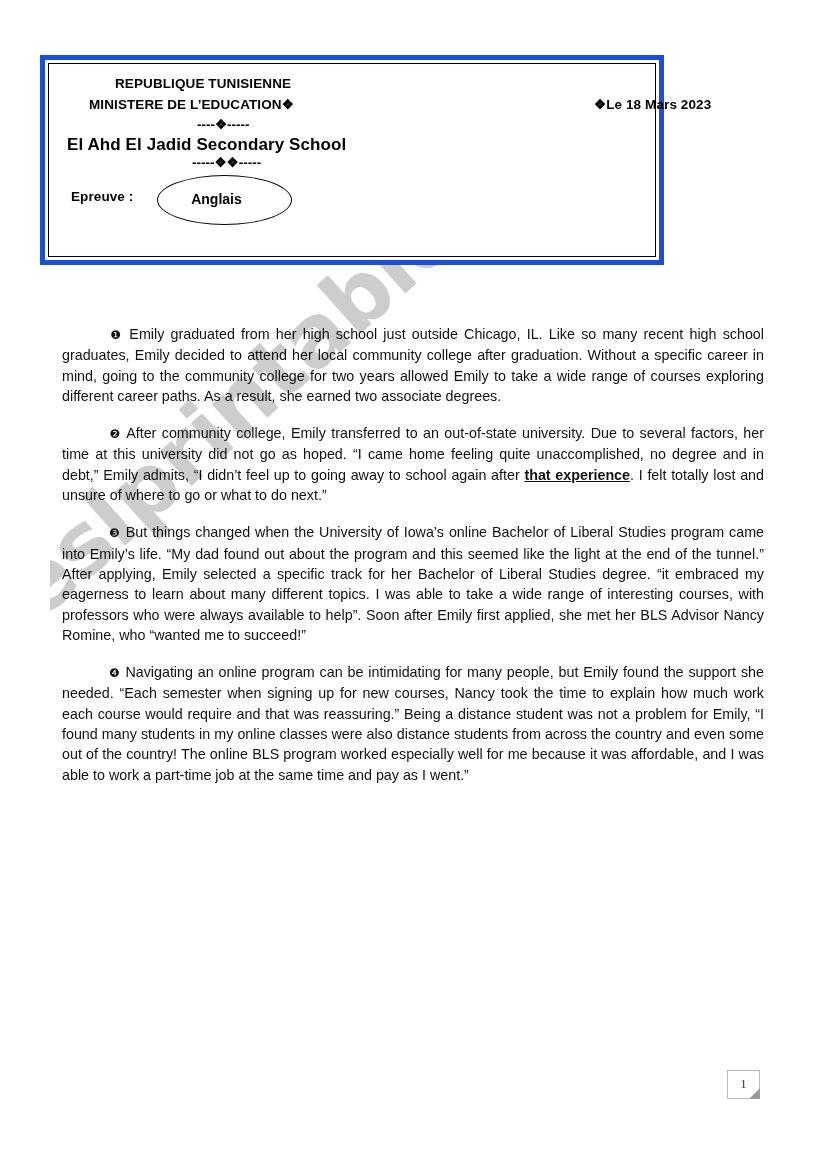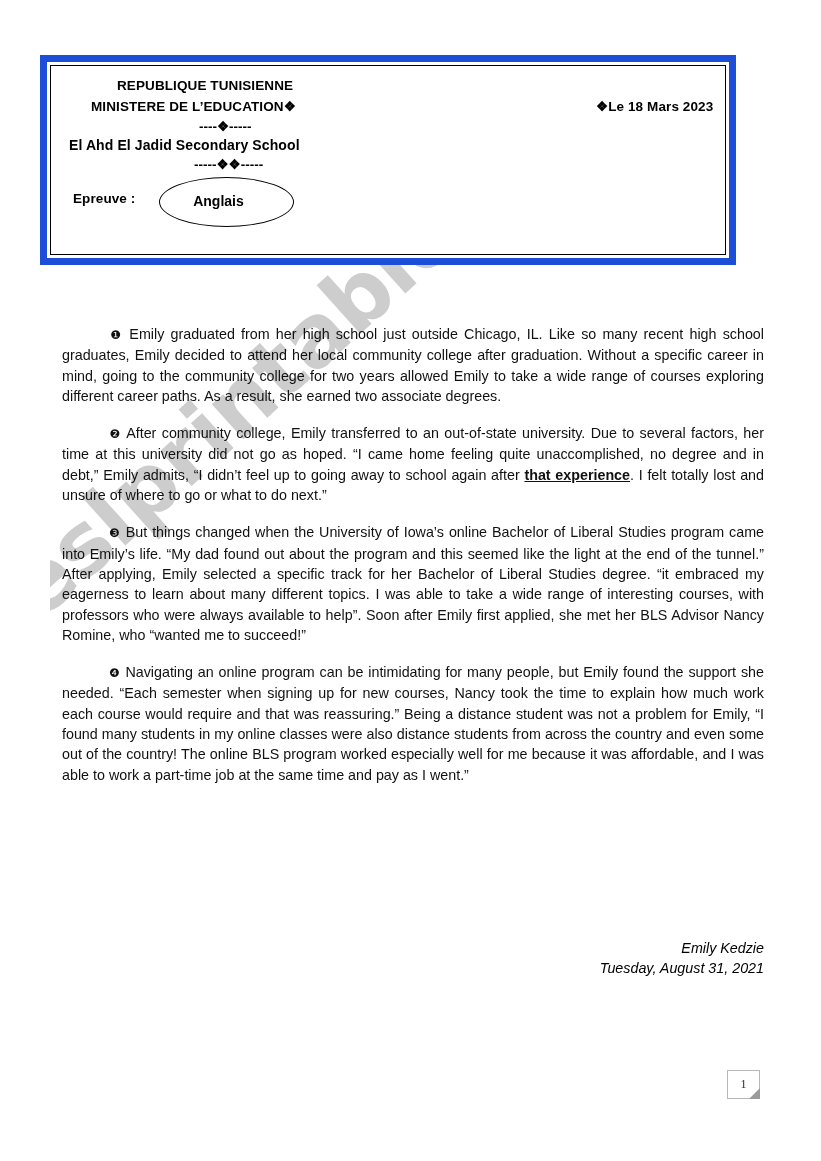--- a/index.html
+++ b/index.html
@@ -47,23 +47,23 @@
     color: #c9c9c9;
     white-space: nowrap;
     opacity: 0.92;
   }
 
   
   #header-box {
     position: absolute;
     left: 40px;
     top: 55px;
-    width: 696px;
+    width: 624px;
     height: 210px;
-    border: 7px solid #1d4ed8;
+    border: 5px solid #1d4ed8;
     background: #fff;
     box-sizing: border-box;
     z-index: 10;
   }
   #header-inner {
     position: absolute;
     inset: 3px;
     border: 1px solid #000;
     box-sizing: border-box;
     background: #fff;
@@ -72,21 +72,21 @@
     position: absolute;
     font-weight: bold;
     font-size: 13.5px;
     letter-spacing: 0.1px;
     white-space: nowrap;
   }
   #hdr-republique   { left: 66px;  top: 12px; }
   #hdr-ministere    { left: 40px;  top: 32px; text-align: center; }
   #hdr-date         { left: 545px; top: 32px; }
   #hdr-sep1         { left: 148px; top: 52px; letter-spacing: 0px; }
-  #hdr-school       { left: 18px;  top: 71px; font-size: 14px; }
+  #hdr-school       { left: 18px;  top: 71px; font-size: 17px; }
   #hdr-duree        { left: 330px; top: 71px; font-size: 13.5px; }
   #hdr-sep2         { left: 143px; top: 90px; letter-spacing: 0px; }
   #hdr-epreuve      { left: 22px;  top: 125px; font-size: 13.5px; }
   #hdr-sections     { left: 192px; top: 165px; font-size: 13.5px; }
 
   .sup { font-size: 8.5px; vertical-align: super; }
 
   
   #anglais-oval {
     position: absolute;
@@ -230,23 +230,19 @@
   </div>
 
 
   <div id="body-text">
       <p class="para"><span class="lead"></span><span class="marker">❶</span>  <span>Emily graduated from her high school just outside Chicago, IL. Like so many recent high school graduates, Emily decided to attend her local community college after graduation. Without a specific career in mind, going to the community college for two years allowed Emily to take a wide range of courses exploring different career paths. As a result, she earned two associate degrees.</span></p>
       <p class="para"><span class="lead"></span><span class="marker">❷</span>  <span>After community college, Emily transferred to an out-of-state university. Due to several factors, her time at this university did not go as hoped. “I came home feeling quite unaccomplished, no degree and in debt,” Emily admits, “I didn’t feel up to going away to school again after </span><span class="bu">that experience</span><span>.  I felt totally lost and unsure of where to go or what to do next.”</span></p>
       <p class="para"><span class="lead"></span><span class="marker">❸</span>  <span>But things changed when the University of Iowa’s online Bachelor of Liberal Studies program came into Emily’s life. “My dad found out about the program and this seemed like the light at the end of the tunnel.” After applying, Emily selected a specific track for her Bachelor of Liberal Studies degree.  “it embraced my eagerness to learn about many different topics. I was able to take a wide range of interesting courses, with professors who were always available to help”. Soon after Emily first applied, she met her BLS Advisor Nancy Romine, who “wanted me to succeed!”</span></p>
       <p class="para"><span class="lead"></span><span class="marker">❹</span>  <span>Navigating an online program can be intimidating for many people, but Emily found the support she needed. “Each semester when signing up for new courses, Nancy took the time to explain how much work each course would require and that was reassuring.” Being a distance student was not a problem for Emily, “I found many students in my online classes were also distance students from across the country and even some out of the country! The online BLS program worked especially well for me because it was affordable, and I was able to work a part-time job at the same time and pay as I went.”</span></p>
     </div>
 
-  <div id="signature">
-    <div>Emily Kedzie</div>
-    <div>Tuesday, August 31, 2021</div>
-  </div>
 
   <div id="page-badge">
     <div class="num">1</div>
     <div class="fold"></div>
   </div>
 
 </div>
 
 </body></html>

